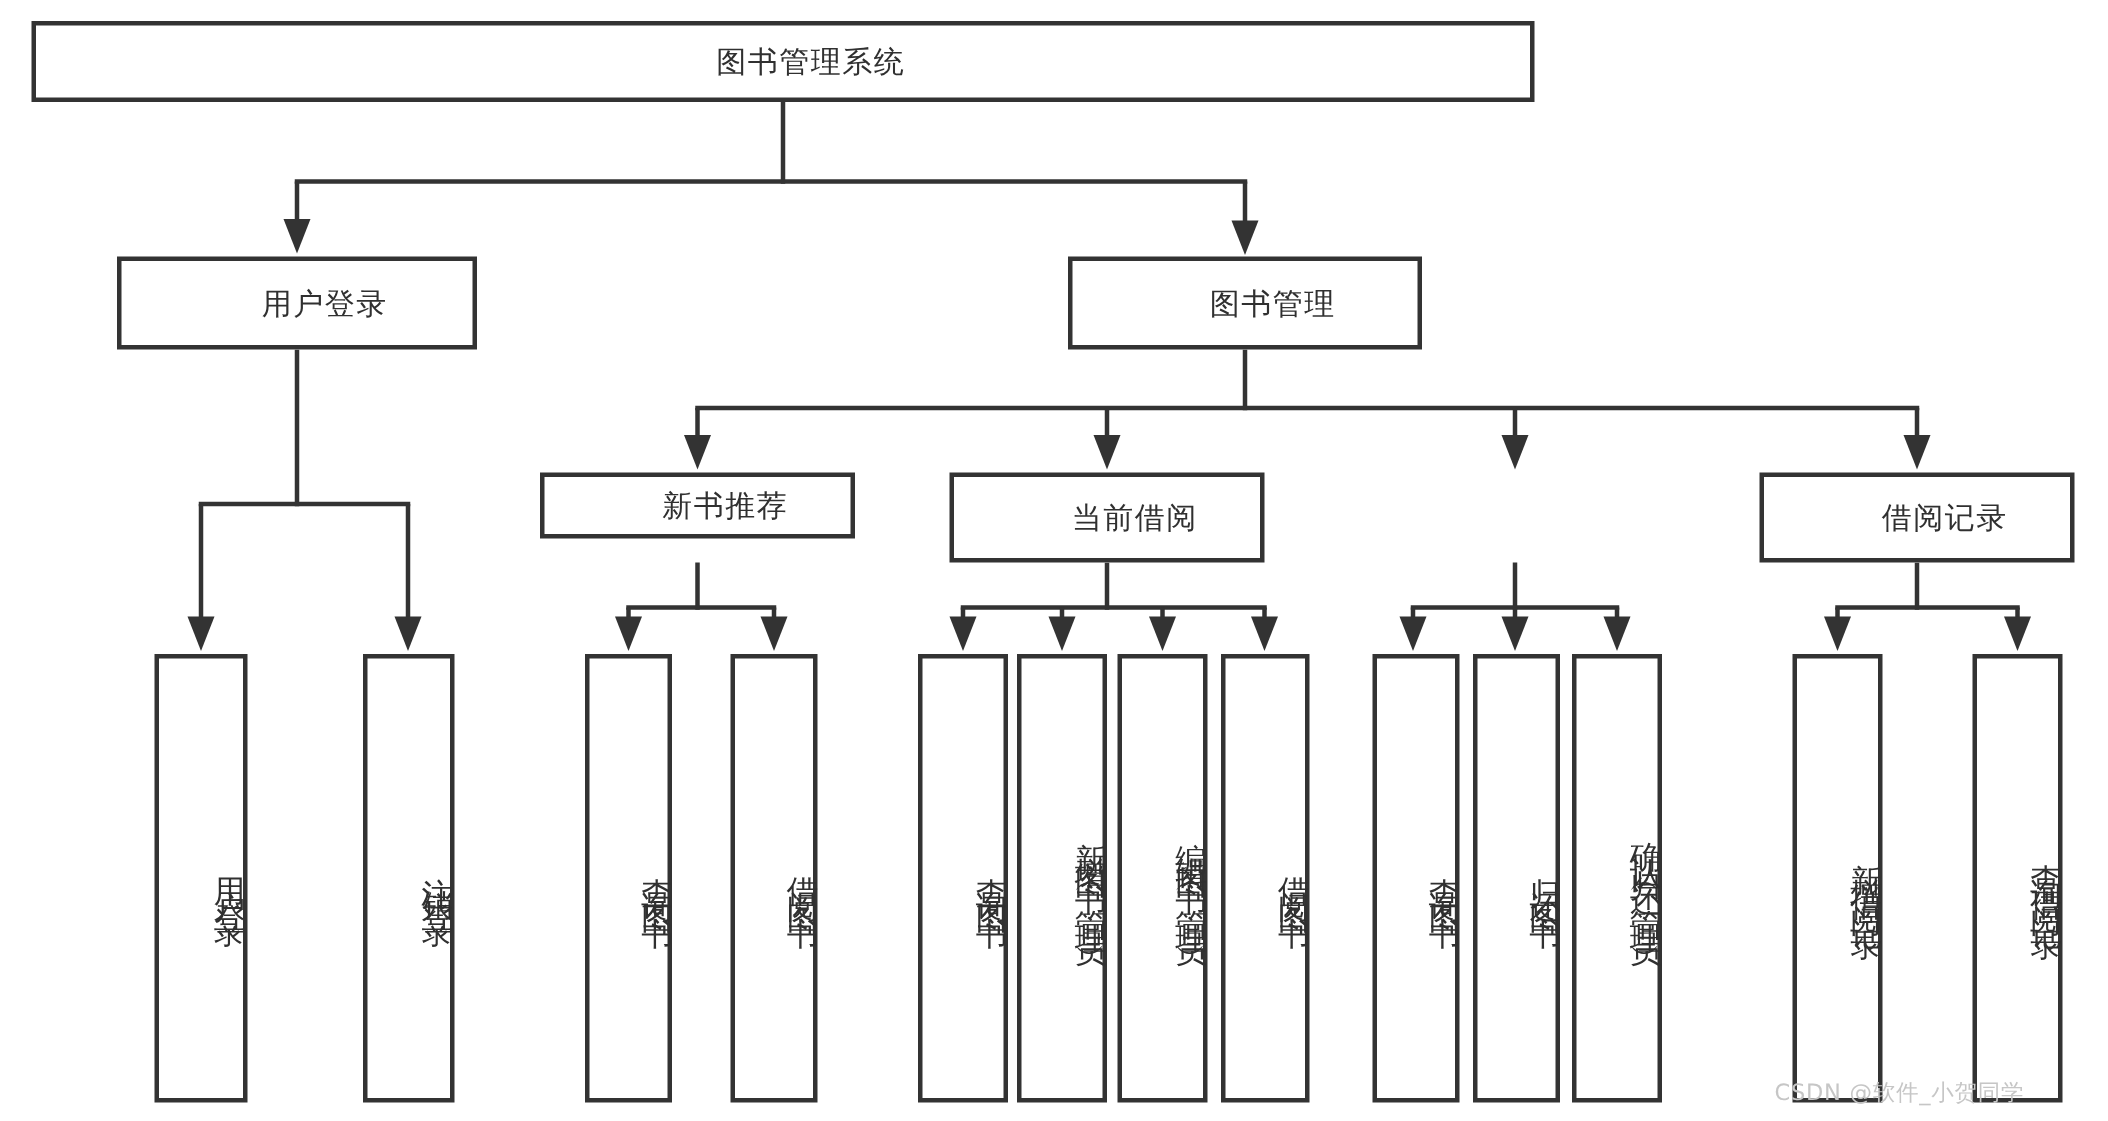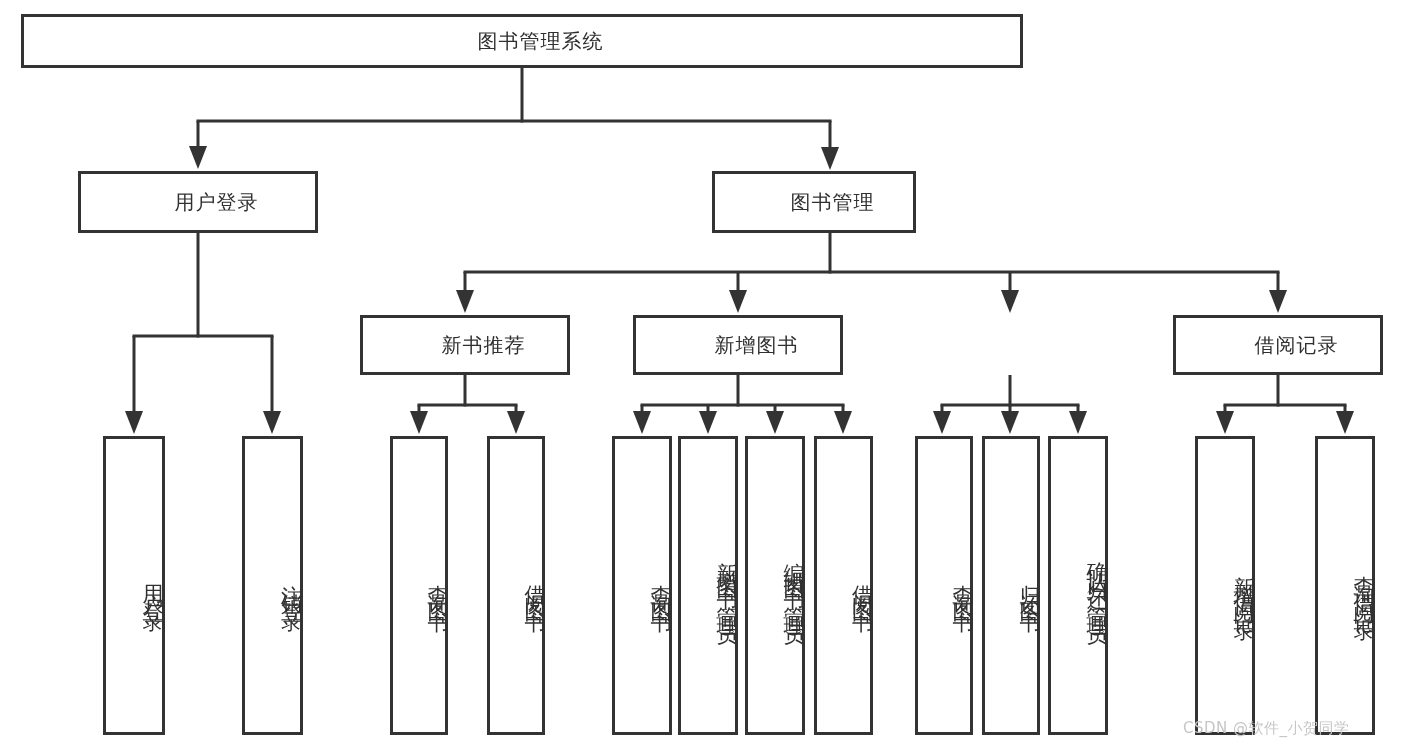--- a/index.html
+++ b/index.html
@@ -42,22 +42,22 @@
     writing-mode: vertical-rl;
     text-orientation: mixed;
     font-size: 21px;
     line-height: 1;
     letter-spacing: 9px;
     white-space: nowrap;
   }
   
   .n-root   { left: 21px;  top: 14px;  width: 1002px; height: 54px; }
   .n-login  { left: 78px;  top: 171px; width: 240px;  height: 62px; }
-  .n-mgmt   { left: 712px; top: 171px; width: 204px;  height: 62px; align-items: center; }
-  .n-nbr    { left: 360px; top: 315px; width: 210px;  height: 60px; }
+  .n-mgmt   { left: 712px; top: 171px; width: 236px;  height: 62px; align-items: center; }
+  .n-nbr    { left: 360px; top: 315px; width: 210px;  height: 44px; }
   .n-bb     { left: 633px; top: 315px; width: 210px;  height: 60px; }
   .n-cb     { left: 903px; top: 315px; width: 214px;  height: 60px; }
   .n-rec    { left: 1173px;top: 315px; width: 210px;  height: 60px; }
   .leaf     { top: 436px; height: 299px; }
   .l-g1a { left: 103px;  width: 62px; }
   .l-g1b { left: 242px;  width: 61px; }
   .l-g2a { left: 390px;  width: 58px; }
   .l-g2b { left: 487px;  width: 58px; }
   .l-g3a { left: 612px;  width: 60px; }
   .l-g3b { left: 678px;  width: 60px; }
@@ -159,21 +159,21 @@
     <span class="hlabel">用户登录</span>
   </div>
   <div class="box n-mgmt">
     <span class="hlabel">图书管理</span>
   </div>
 
   <div class="box n-nbr">
     <span class="hlabel">新书推荐</span>
   </div>
   <div class="box n-bb">
-    <span class="hlabel">新增图书</span>
+    <span class="hlabel">当前借阅</span>
   </div>
   <div class="box n-rec">
     <span class="hlabel">借阅记录</span>
   </div>
 
   <div class="box leaf l-g1a">
     <span class="vlabel">用户登录</span>
   </div>
   <div class="box leaf l-g1b">
     <span class="vlabel">注销登录</span>

